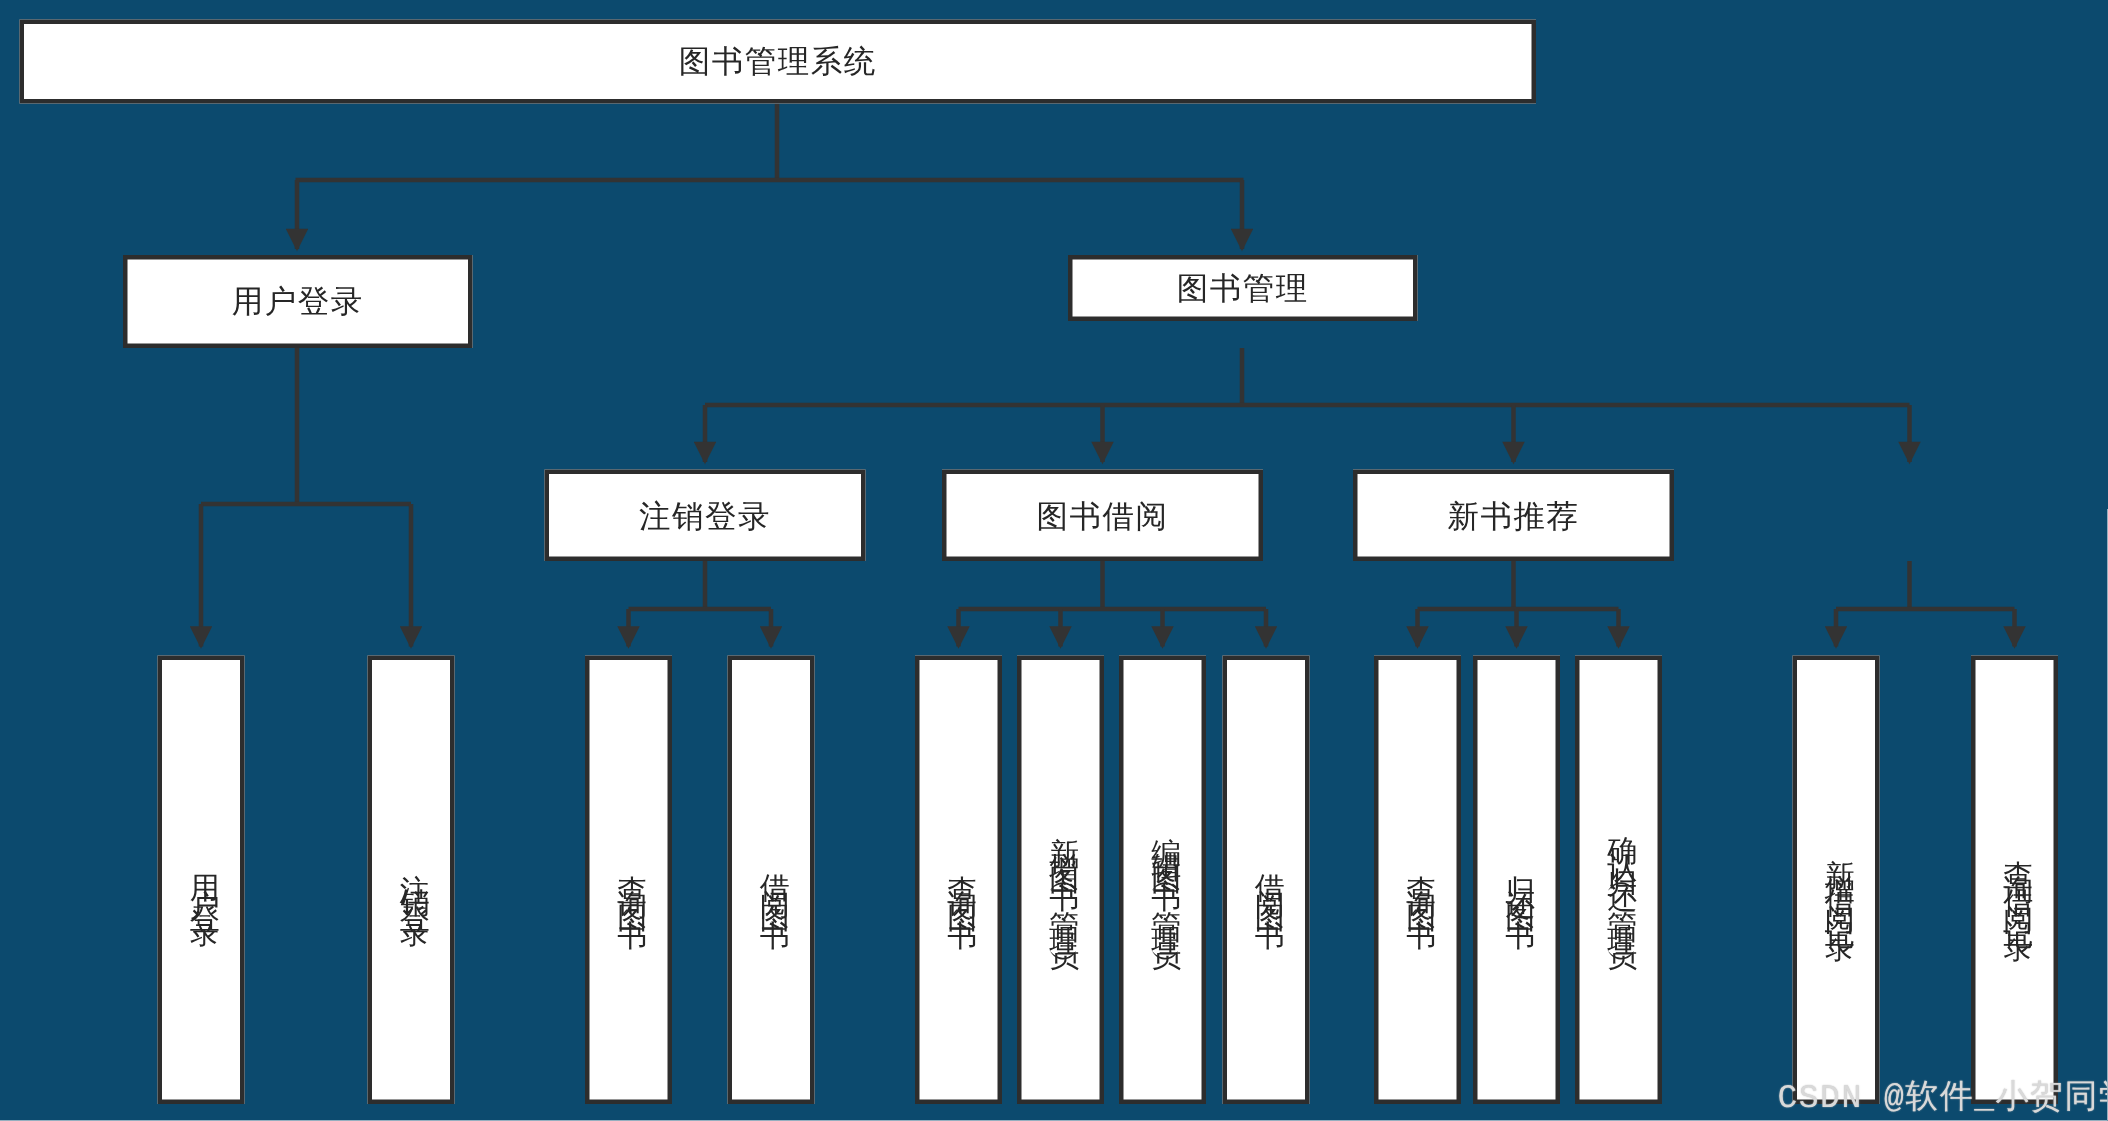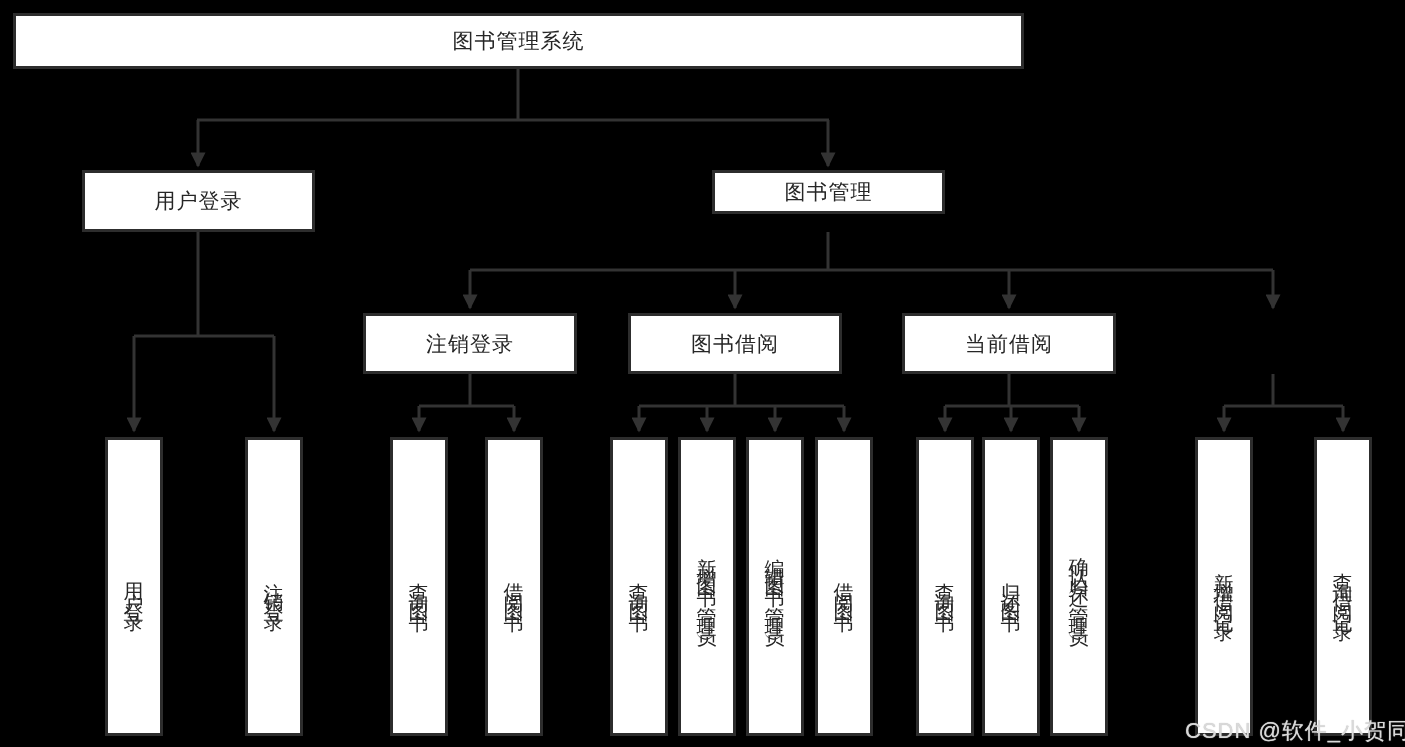--- a/index.html
+++ b/index.html
@@ -1,21 +1,21 @@
 <!DOCTYPE html>
 <html><head>
 <meta charset="utf-8">
 <style>
   html, body { margin: 0; padding: 0; background: #ffffff; }
   .canvas {
     position: relative;
     width: 1405px;
     height: 747px;
-    background: #000000;
-    font-family: Liberation Sans, sans-serif;
+    background: #0c4a6e;
+    font-family: Liberation Mono, monospace;
     color: #262626;
     overflow: hidden;
   }
   .connectors {
     position: absolute;
     left: 0; top: 0;
     width: 1405px; height: 747px;
     pointer-events: none;
   }
   .hbox {
@@ -138,21 +138,21 @@
     </g>
   </svg>
 
   <div class="hbox" id="n-root">图书管理系统</div>
 
   <div class="hbox" id="n-userlogin">用户登录</div>
   <div class="hbox" id="n-bookmgmt">图书管理</div>
 
   <div class="hbox" id="n-newbook">注销登录</div>
   <div class="hbox" id="n-bookborrow">图书借阅</div>
-  <div class="hbox" id="n-currentborrow">当前借阅</div>
+  <div class="hbox" id="n-currentborrow">新书推荐</div>
 
   <div class="vbox" id="l-a1">用户登录</div>
   <div class="vbox" id="l-a2">注销登录</div>
 
   <div class="vbox" id="l-b1">查询图书</div>
   <div class="vbox" id="l-b2">借阅图书</div>
 
   <div class="vbox" id="l-c1">查询图书</div>
   <div class="vbox" id="l-c2">新增图书（管理员）</div>
   <div class="vbox" id="l-c3">编辑图书（管理员）</div>

